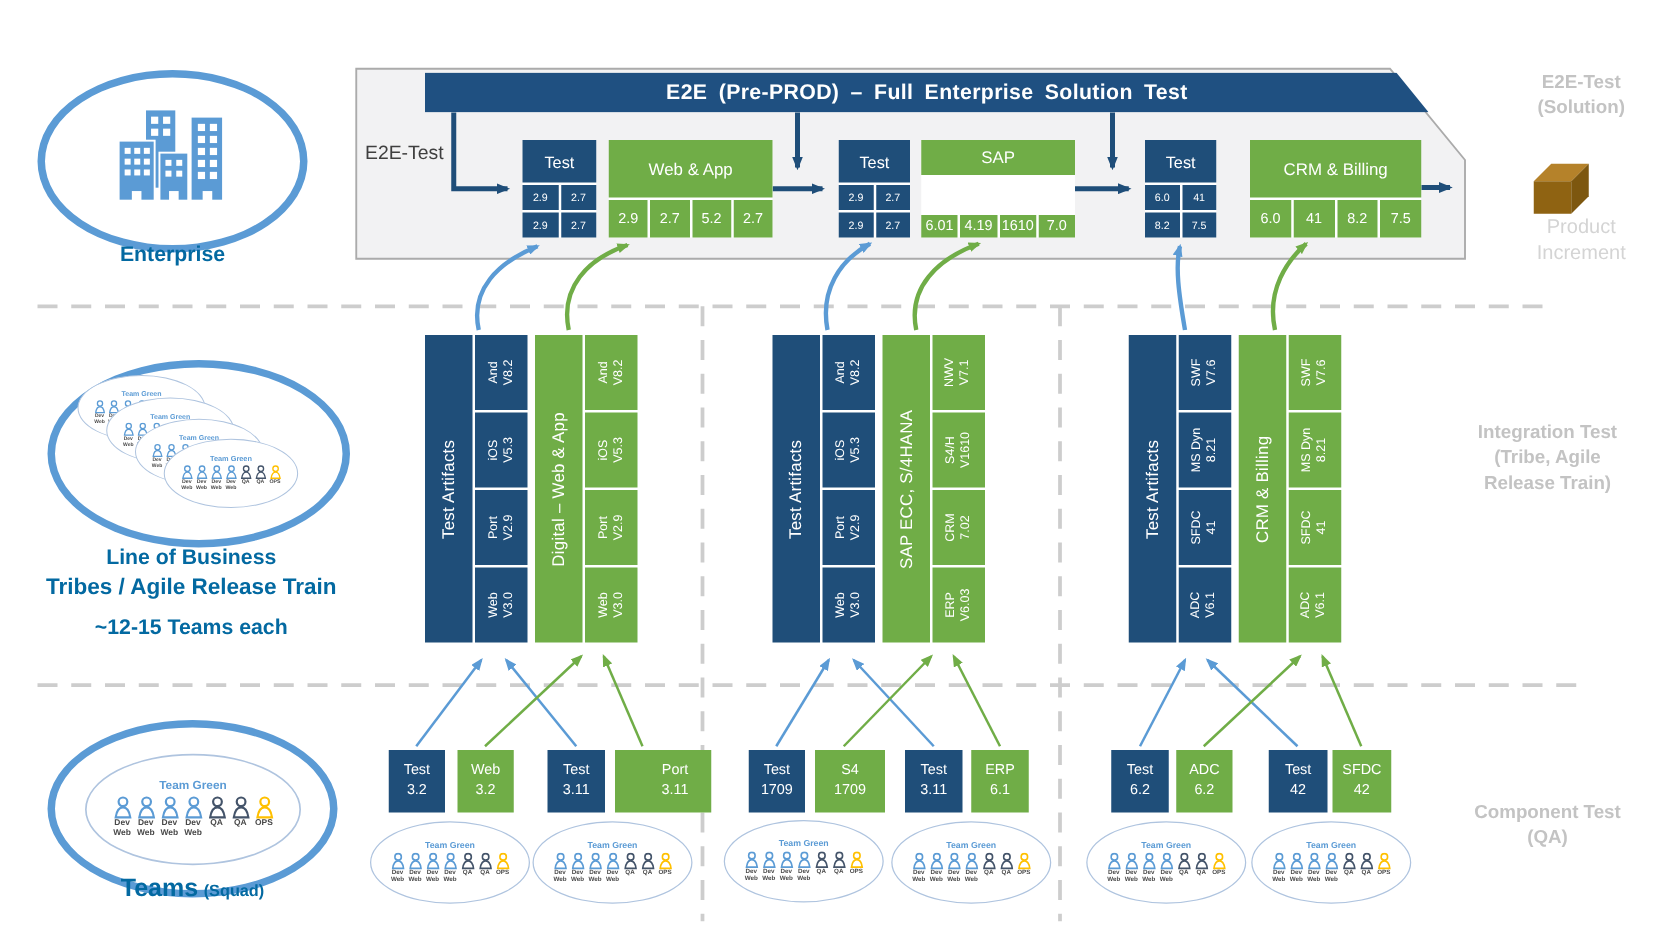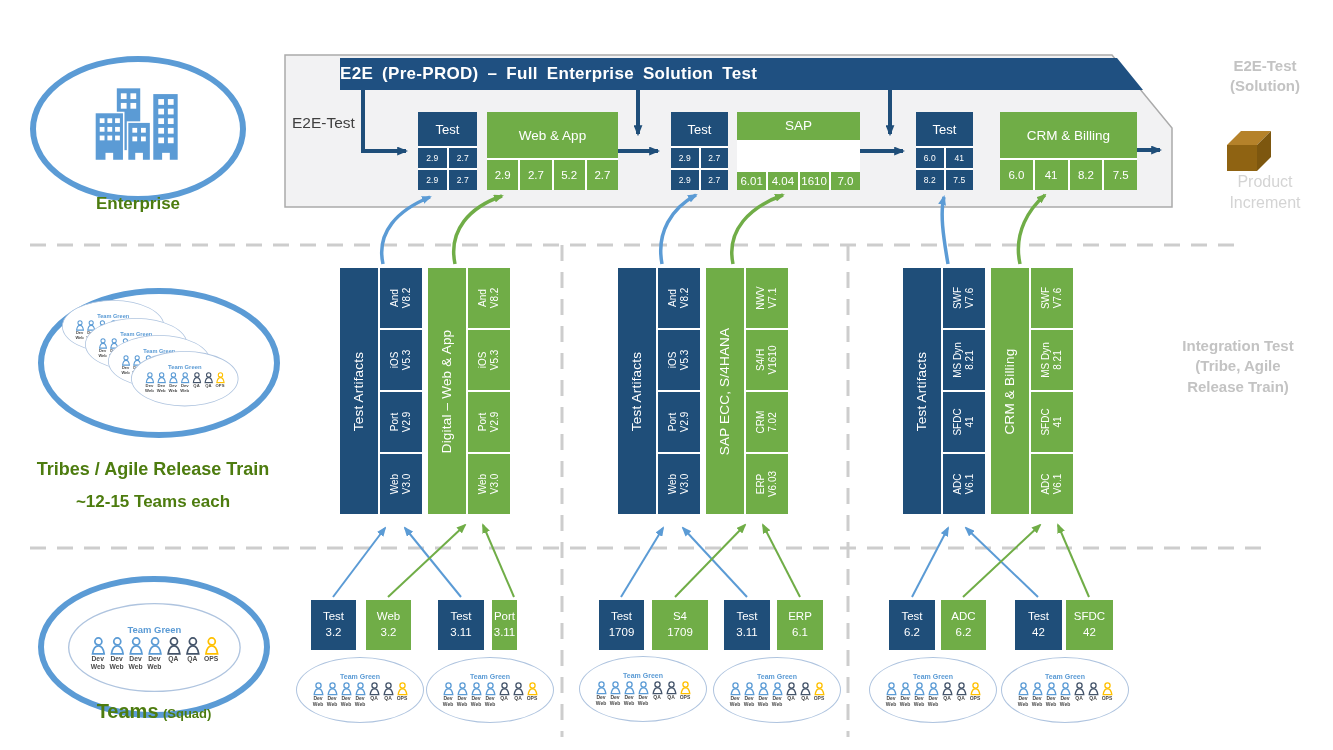--- a/index.html
+++ b/index.html
@@ -5,21 +5,21 @@
   html,body{margin:0;padding:0;background:#fff;}
   .canvas{position:relative;width:1333px;height:750px;background:#fff;overflow:hidden;
           font-family:"Liberation Sans","DejaVu Sans",sans-serif;}
   .abs{position:absolute;}
   .pre{white-space:pre;}
   svg.bg{position:absolute;left:0;top:0;z-index:0;}
 
   
   .banner{left:340px;top:58px;width:803px;height:32px;background:#1F5081;z-index:3;
           clip-path:polygon(0 0,calc(100% - 26px) 0,100% 100%,0 100%);
-          display:flex;align-items:center;}
+          display:flex;align-items:center;justify-content:center;}
   .banner-title{color:#fff;font-weight:bold;font-size:17px;letter-spacing:.3px;word-spacing:4px;}
   .e2e-label{left:292px;top:114px;width:72px;color:#3F3F3F;font-size:15.5px;z-index:2;}
 
   
   .tbox{top:112px;height:78px;display:flex;flex-direction:column;gap:2px;background:#fff;z-index:2;}
   .tbox .t-title{height:34px;background:#1F4E79;color:#fff;display:flex;align-items:center;justify-content:center;font-size:13px;}
   .tbox .t-grid{flex:1;display:grid;grid-template-columns:1fr 1fr;grid-template-rows:1fr 1fr;gap:2px;}
   .tbox .t-cell{background:#1F4E79;color:#fff;font-size:8.5px;display:flex;align-items:center;justify-content:center;}
   .sbox{top:112px;height:78px;display:flex;flex-direction:column;gap:2px;background:#fff;z-index:2;text-align:center;}
   .sbox .s-title{height:46px;background:#70AD47;color:#fff;display:flex;align-items:center;justify-content:center;font-size:13.5px;}
@@ -49,21 +49,21 @@
   .team-name{font-size:7px;color:#5B9BD5;margin-bottom:2px;font-weight:bold;}
   .team-members{display:flex;gap:1px;}
   .member{display:flex;flex-direction:column;align-items:center;width:13px;}
   .member svg{width:11px;height:14px;display:block;}
   .member svg circle,.member svg path{fill:#fff;stroke:currentColor;stroke-width:2.4;}
   .member.blue{color:#5B9BD5;} .member.navy{color:#44546A;} .member.orange{color:#FFC000;}
   .member-role{font-size:5px;line-height:1.15;color:#4a4a4a;font-weight:bold;text-align:center;white-space:pre;}
 
   
   .big-oval{border:6px solid #5B9BD5;border-radius:50%;background:#fff;box-sizing:border-box;z-index:1;}
-  .blue-label{color:#4d7c0f;font-weight:bold;text-align:center;z-index:2;}
+  .blue-label{color:#0369a1;font-weight:bold;text-align:center;z-index:2;}
 
   
   .gray-label{color:#C3C3C3;font-weight:bold;font-size:15px;line-height:1.35;text-align:center;white-space:pre;z-index:2;}
   .product-label{color:#D4D4D4;font-weight:400;font-size:16px;line-height:1.3;text-align:center;white-space:pre;z-index:2;}
 </style>
 </head>
 <body>
 
 <div class="canvas">
 
@@ -153,21 +153,21 @@
       <div class="t-cell">2.9</div>
       <div class="t-cell">2.7</div>
       <div class="t-cell">2.9</div>
       <div class="t-cell">2.7</div>
     </div>
   </div>
   <div class="abs sbox" style="left:737px;width:123px;gap:32px;">
     <div class="s-title">SAP</div>
     <div class="s-cells">
       <div class="s-cell">6.01</div>
-      <div class="s-cell">4.04</div>
+      <div class="s-cell">4.19</div>
       <div class="s-cell">1610</div>
       <div class="s-cell">7.0</div>
     </div>
   </div>
 
   <div class="abs tbox" style="left:916px;width:57px;">
     <div class="t-title">Test</div>
     <div class="t-grid">
       <div class="t-cell">6.0</div>
       <div class="t-cell">41</div>
@@ -325,21 +325,21 @@
         </div>
     </div>
   </div>
 
   <div class="abs cbox blue pre" style="left:311px;width:45px;">Test
 3.2</div>
   <div class="abs cbox green pre" style="left:366px;width:45px;">Web
 3.2</div>
   <div class="abs cbox blue pre" style="left:438px;width:46px;">Test
 3.11</div>
-  <div class="abs cbox green pre" style="left:492px;width:25px;">Port
+  <div class="abs cbox green pre" style="left:492px;width:58px;padding-left:19px;">Port
 3.11</div>
 
   <div class="abs cbox blue pre" style="left:599px;width:45px;">Test
 1709</div>
   <div class="abs cbox green pre" style="left:652px;width:56px;">S4
 1709</div>
   <div class="abs cbox blue pre" style="left:724px;width:46px;">Test
 3.11</div>
   <div class="abs cbox green pre" style="left:777px;width:46px;">ERP
 6.1</div>
@@ -1051,20 +1051,21 @@
   <div class="member orange">
     <svg viewBox="0 0 20 26">
       <circle cx="10" cy="6.5" r="4.8"></circle>
       <path d="M10 12.5 C5.5 12.5 3 16.5 2 23.5 L18 23.5 C17 16.5 14.5 12.5 10 12.5 Z"></path>
     </svg>
     <div class="member-role">OPS</div>
   </div>
 </div>
   </div>
 </div>
+  <div class="abs blue-label" style="left:18px;top:436px;width:270px;font-size:17px;">Line of Business</div>
   <div class="abs blue-label" style="left:18px;top:459px;width:270px;font-size:18px;">Tribes / Agile Release Train</div>
   <div class="abs blue-label" style="left:18px;top:492px;width:270px;font-size:17px;">~12-15 Teams each</div>
 
   <div class="abs big-oval" style="left:38px;top:576px;width:232px;height:142px;"></div>
   <div class="team-slot" style="left:68px;top:603px;transform:scale(1.35);">
   <div class="team-oval">
     <div class="team-name">Team Green</div>
     <div class="team-members">
   <div class="member blue">
     <svg viewBox="0 0 20 26">
@@ -1138,14 +1139,16 @@
   <svg class="abs" style="left:1224px;top:128px;z-index:2;" width="50" height="46" viewBox="0 0 50 46">
     <polygon points="3,17 17,3 47,3 33,17" fill="#B5822A"></polygon>
     <rect x="3" y="17" width="30" height="26" fill="#8F6312"></rect>
     <polygon points="33,17 47,3 47,29 33,43" fill="#7D570F"></polygon>
   </svg>
   <div class="abs product-label" style="left:1185px;top:172px;width:160px;">Product
 Increment</div>
   <div class="abs gray-label" style="left:1148px;top:336px;width:180px;">Integration Test
 (Tribe, Agile
 Release Train)</div>
+  <div class="abs gray-label" style="left:1148px;top:640px;width:180px;">Component Test
+(QA)</div>
 
 </div>
 
 </body></html>

